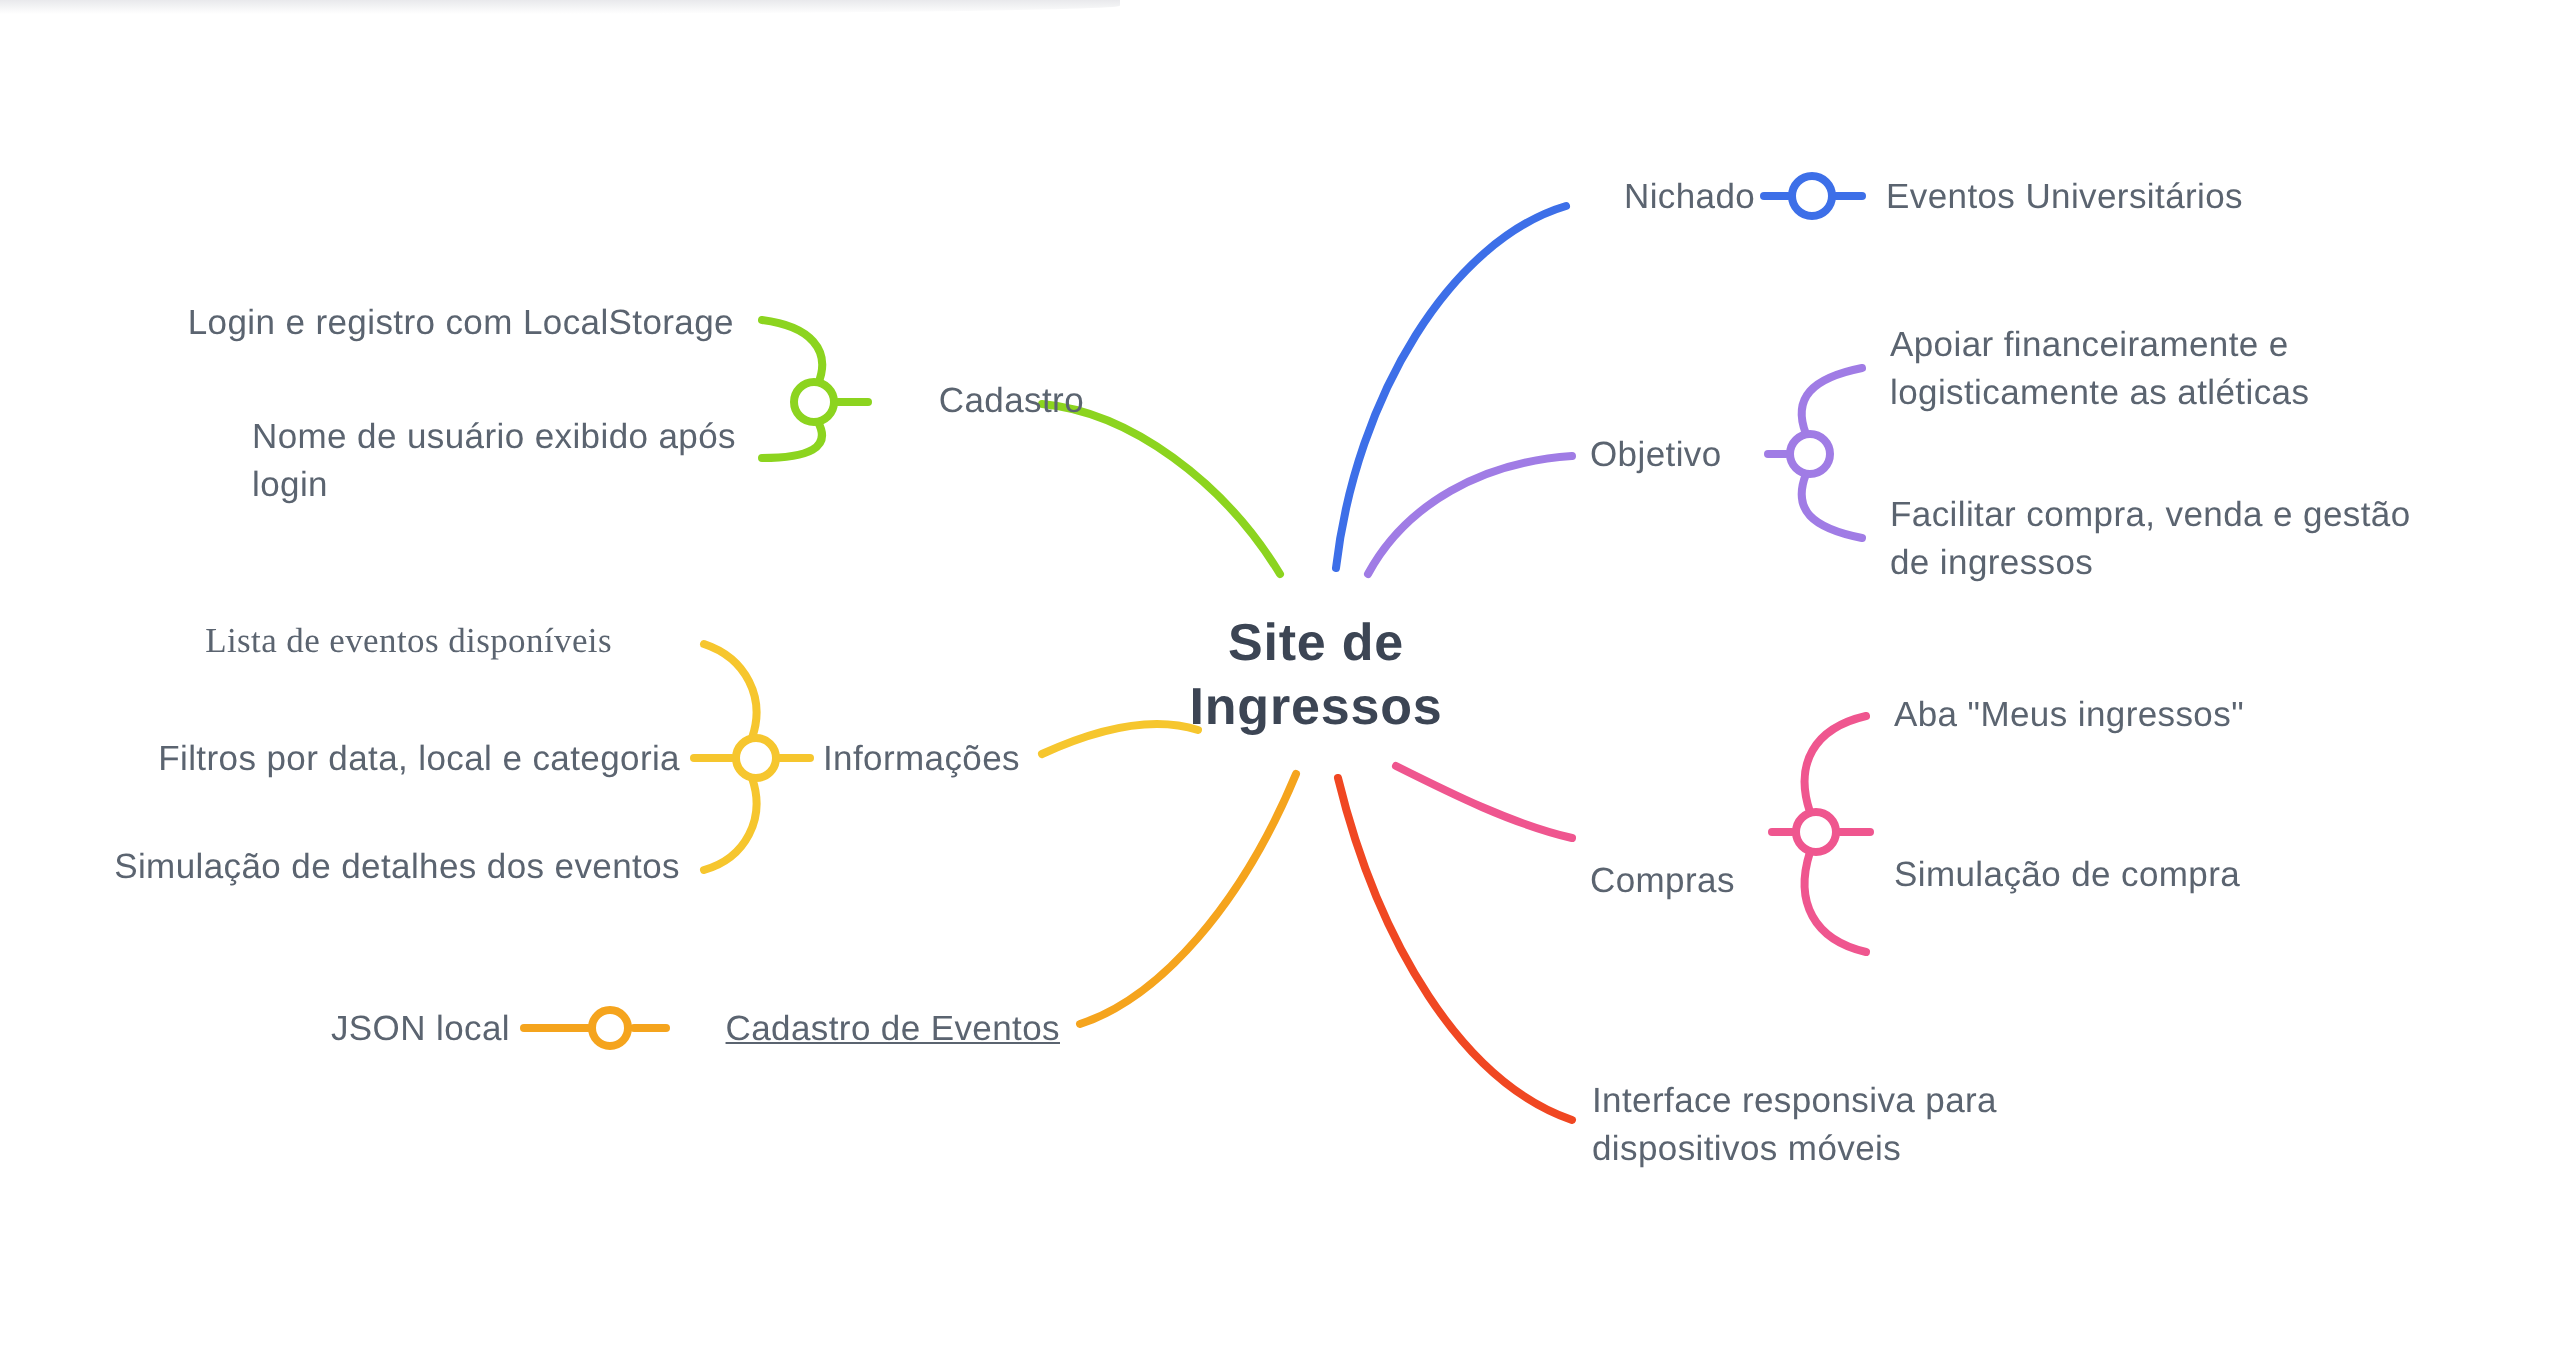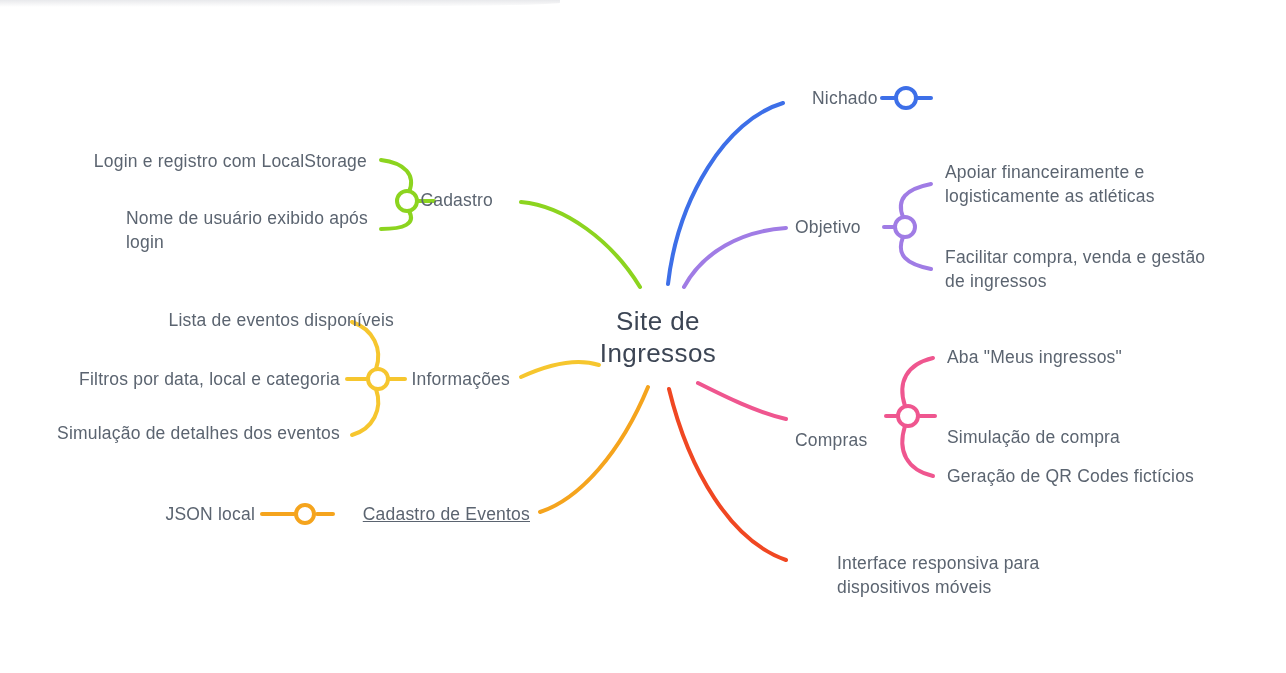--- a/index.html
+++ b/index.html
@@ -26,21 +26,21 @@
     white-space:nowrap;
     letter-spacing:0.2px;
   }
   .txt.multiline{white-space:pre-line;}
   .txt.r{text-align:right;}
   #center-title{
     position:absolute;
     left:658px;top:337px;
     transform:translate(-50%,-50%);
     font-size:26px;line-height:32px;
-    font-weight:400;
+    font-weight:700;
     color:#3C4554;
     text-align:center;
     white-space:pre-line;
     letter-spacing:0.4px;
   }
 </style>
 </head>
 <body>
 
 <div id="stage">
@@ -86,38 +86,38 @@
     <path d="M 905,426 C 897,451 907,470 933,476" stroke-width="4" stroke="#EF568F"></path>
     <circle cx="908" cy="416" r="10" stroke-width="4" fill="#ffffff" stroke="#EF568F"></circle>
   </svg>
 
   <div id="center-title">Site de
 Ingressos</div>
 
   <div class="txt r" style="right:919px;top:161px;">Login e registro com LocalStorage</div>
   <div class="txt multiline" style="right:918px;top:230px;text-align:left;">Nome de usuário exibido após
 login</div>
-  <div class="txt r" style="right:793px;top:200px;">Cadastro</div>
+  <div class="txt r" style="right:744px;top:200px;">Cadastro</div>
 
-  <div class="txt r" style="right:892px;top:320px;">Lista de eventos disponíveis</div>
+  <div class="txt r" style="right:980px;top:320px;font-family:Liberation Serif, serif;">Lista de eventos disponíveis</div>
   <div class="txt r" style="right:946px;top:379px;">Filtros por data, local e categoria</div>
   <div class="txt r" style="right:946px;top:433px;">Simulação de detalhes dos eventos</div>
   <div class="txt r" style="right:776px;top:379px;">Informações</div>
 
   <div class="txt r" style="right:1031px;top:514px;">JSON local</div>
   <div class="txt r" style="right:756px;top:514px;text-decoration:underline;">Cadastro de Eventos</div>
 
   <div class="txt" style="left:795px;top:98px;margin-left:17px;">Nichado</div>
+  <div class="txt" style="left:943px;top:98px;">Eventos Universitários</div>
 
   <div class="txt" style="left:795px;top:227px;">Objetivo</div>
   <div class="txt multiline" style="left:945px;top:269px;">Facilitar compra, venda e gestão
 de ingressos</div>
   <div class="txt multiline" style="left:945px;top:184px;">Apoiar financeiramente e
 logisticamente as atléticas</div>
 
   <div class="txt" style="left:795px;top:440px;">Compras</div>
   <div class="txt" style="left:947px;top:357px;">Aba "Meus ingressos"</div>
   <div class="txt" style="left:947px;top:416px;margin-top:21px;">Simulação de compra</div>
-  <div class="txt" style="left:947px;top:476px;">Geração de QR Codes fictícios</div>
 
-  <div class="txt multiline" style="left:837px;top:562px;margin-top:13px;">Interface responsiva para
+  <div class="txt multiline" style="left:796px;top:562px;">Interface responsiva para
 dispositivos móveis</div>
 </div>
 
 </body></html>

